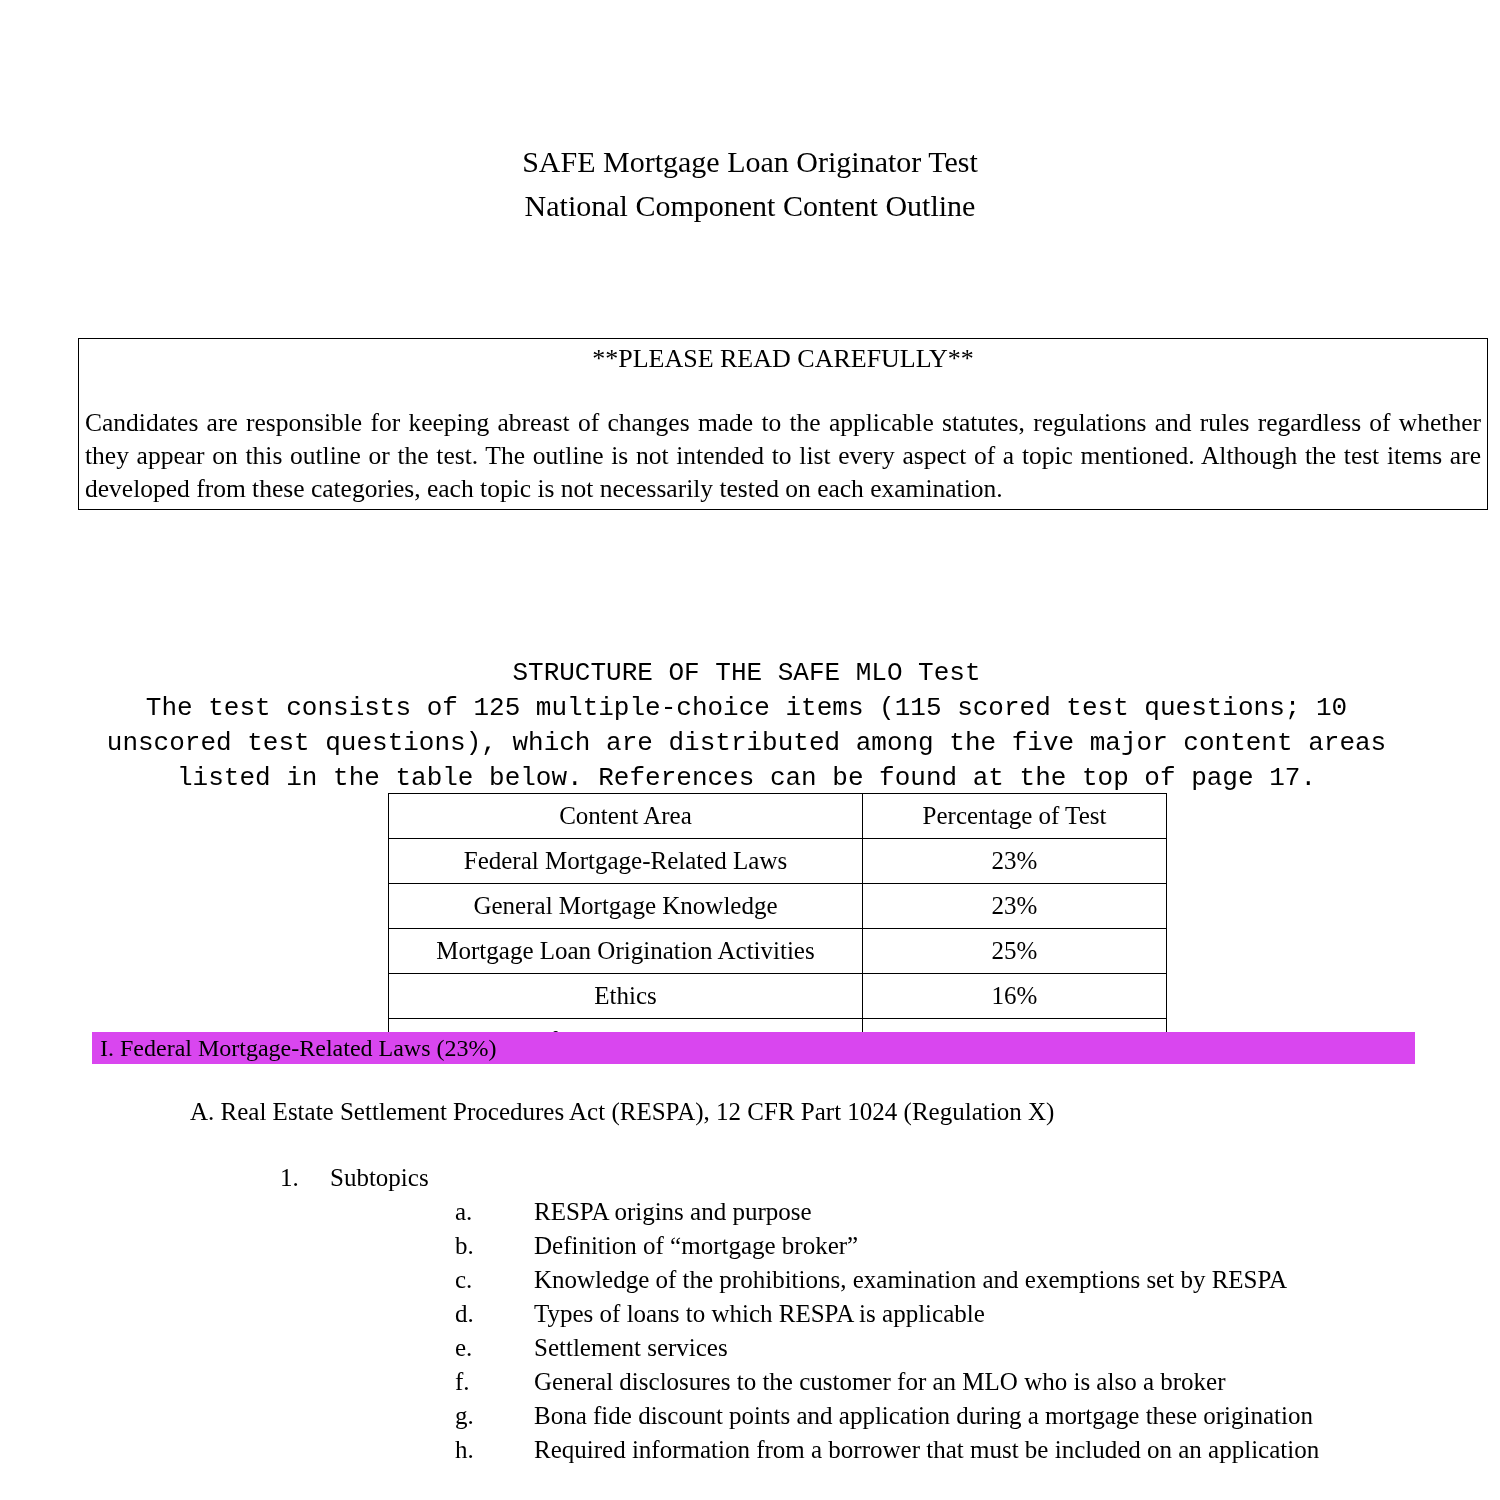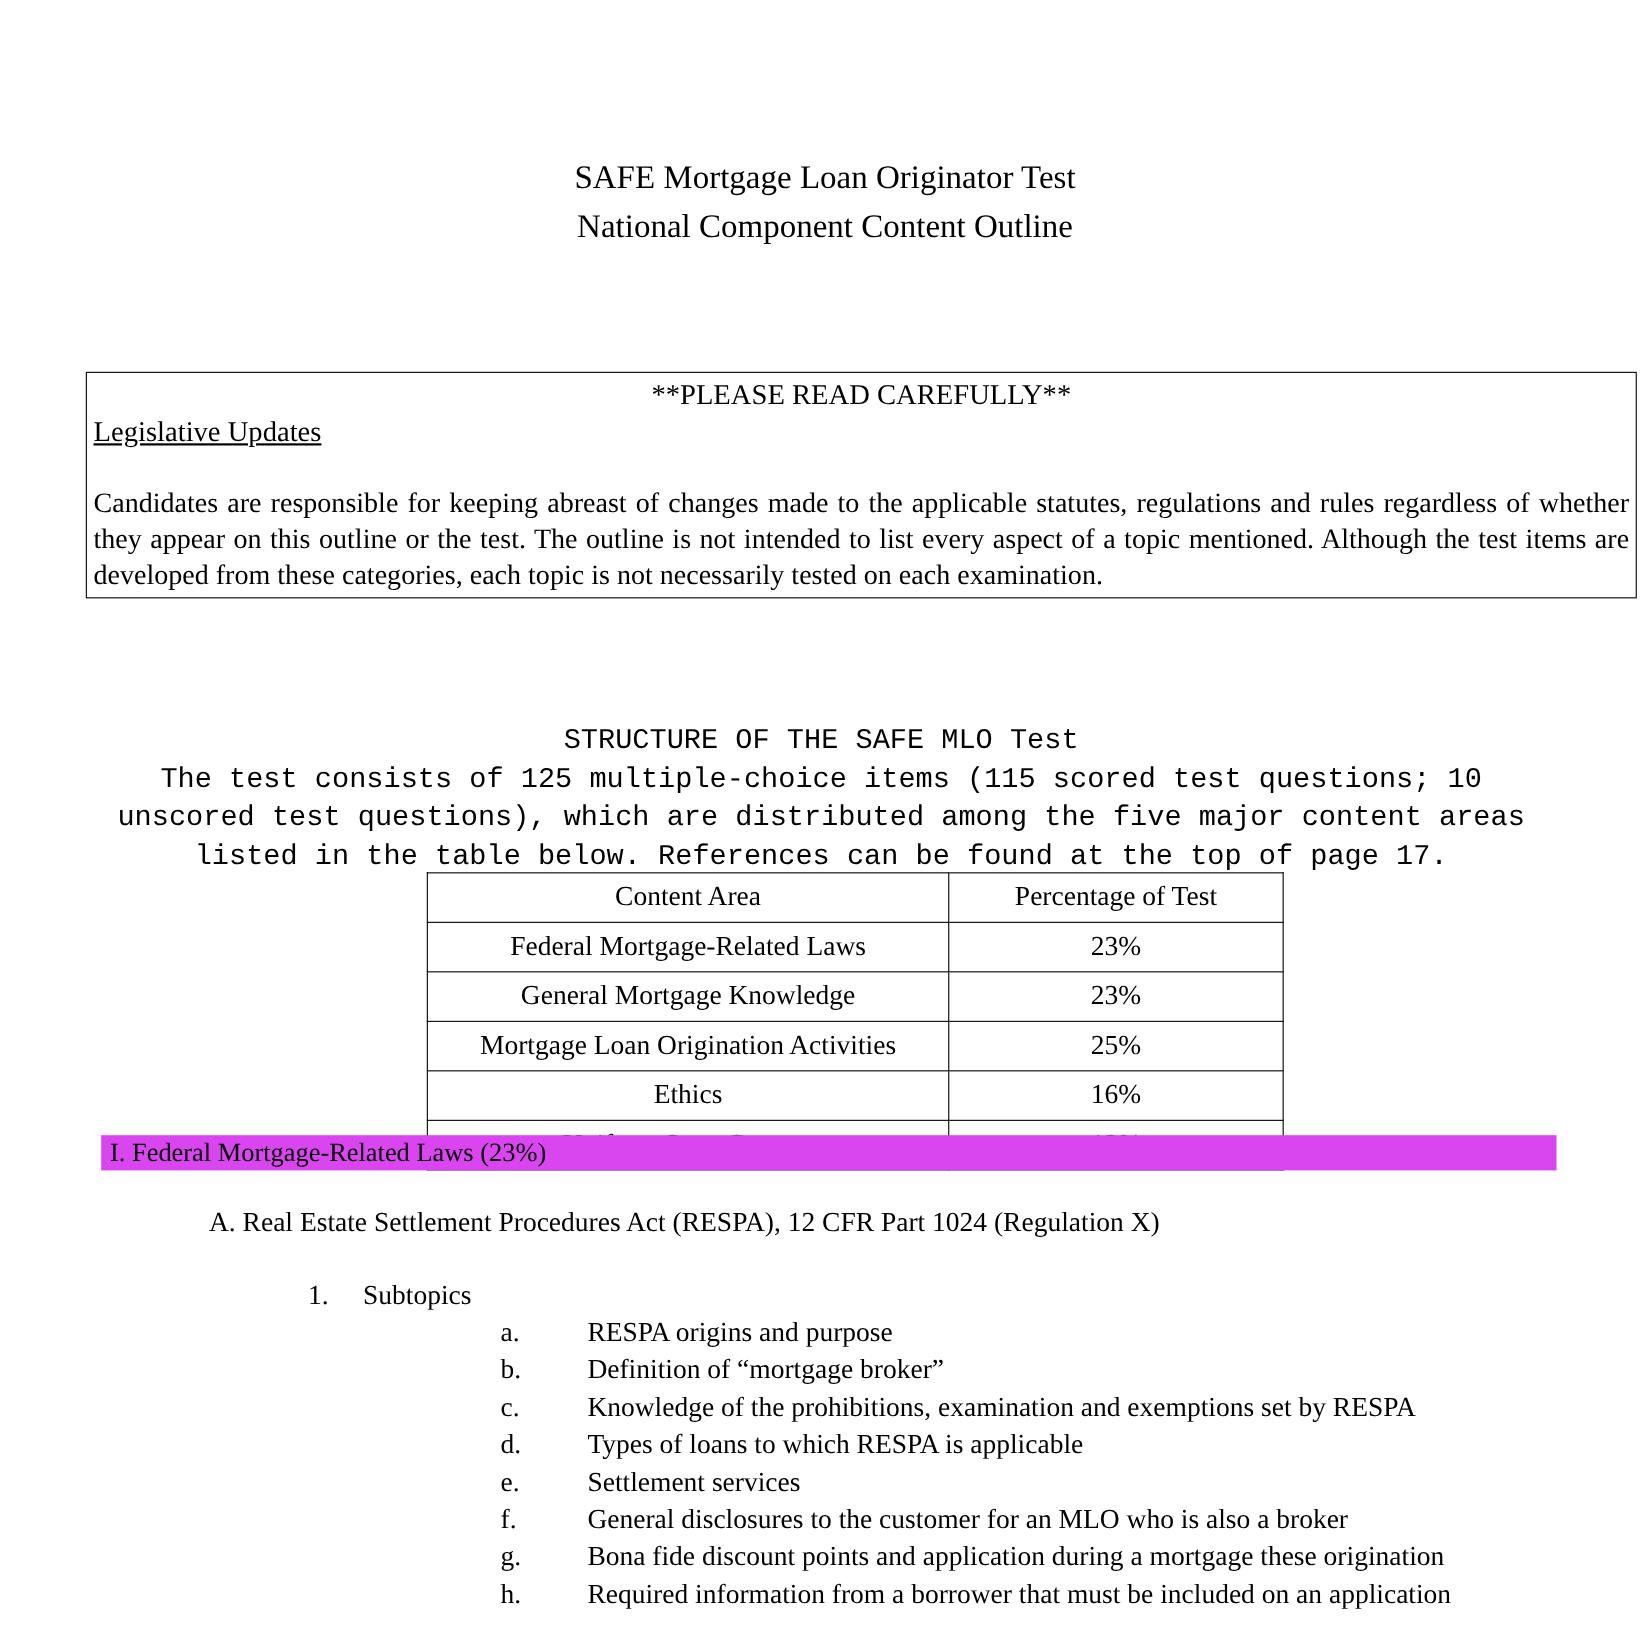--- a/index.html
+++ b/index.html
@@ -159,21 +159,20 @@
 
 <div class="page">
 
   <div class="doc-title">
     <span class="line">SAFE Mortgage Loan Originator Test</span>
     <span class="line">National Component Content Outline</span>
   </div>
 
   <div class="notice-box">
     <div class="notice-heading">**PLEASE READ CAREFULLY**</div>
-    <div class="notice-sub">Legislative Updates</div>
     <div class="notice-gap"></div>
     <div class="notice-para last">Candidates are responsible for keeping abreast of changes made to the applicable statutes, regulations and rules regardless of whether they appear on this outline or the test. The outline is not intended to list every aspect of a topic mentioned. Although the test items are developed from these categories, each topic is not necessarily tested on each examination.</div>
   </div>
 
   <div class="structure">
     <div class="structure-heading">STRUCTURE OF THE SAFE MLO Test</div>
     <div class="structure-desc">The test consists of 125 multiple-choice items (115 scored test questions; 10 unscored test questions), which are distributed among the five major content areas listed in the table below. References can be found at the top of page 17.</div>
   </div>
 
   <table class="content-table">

